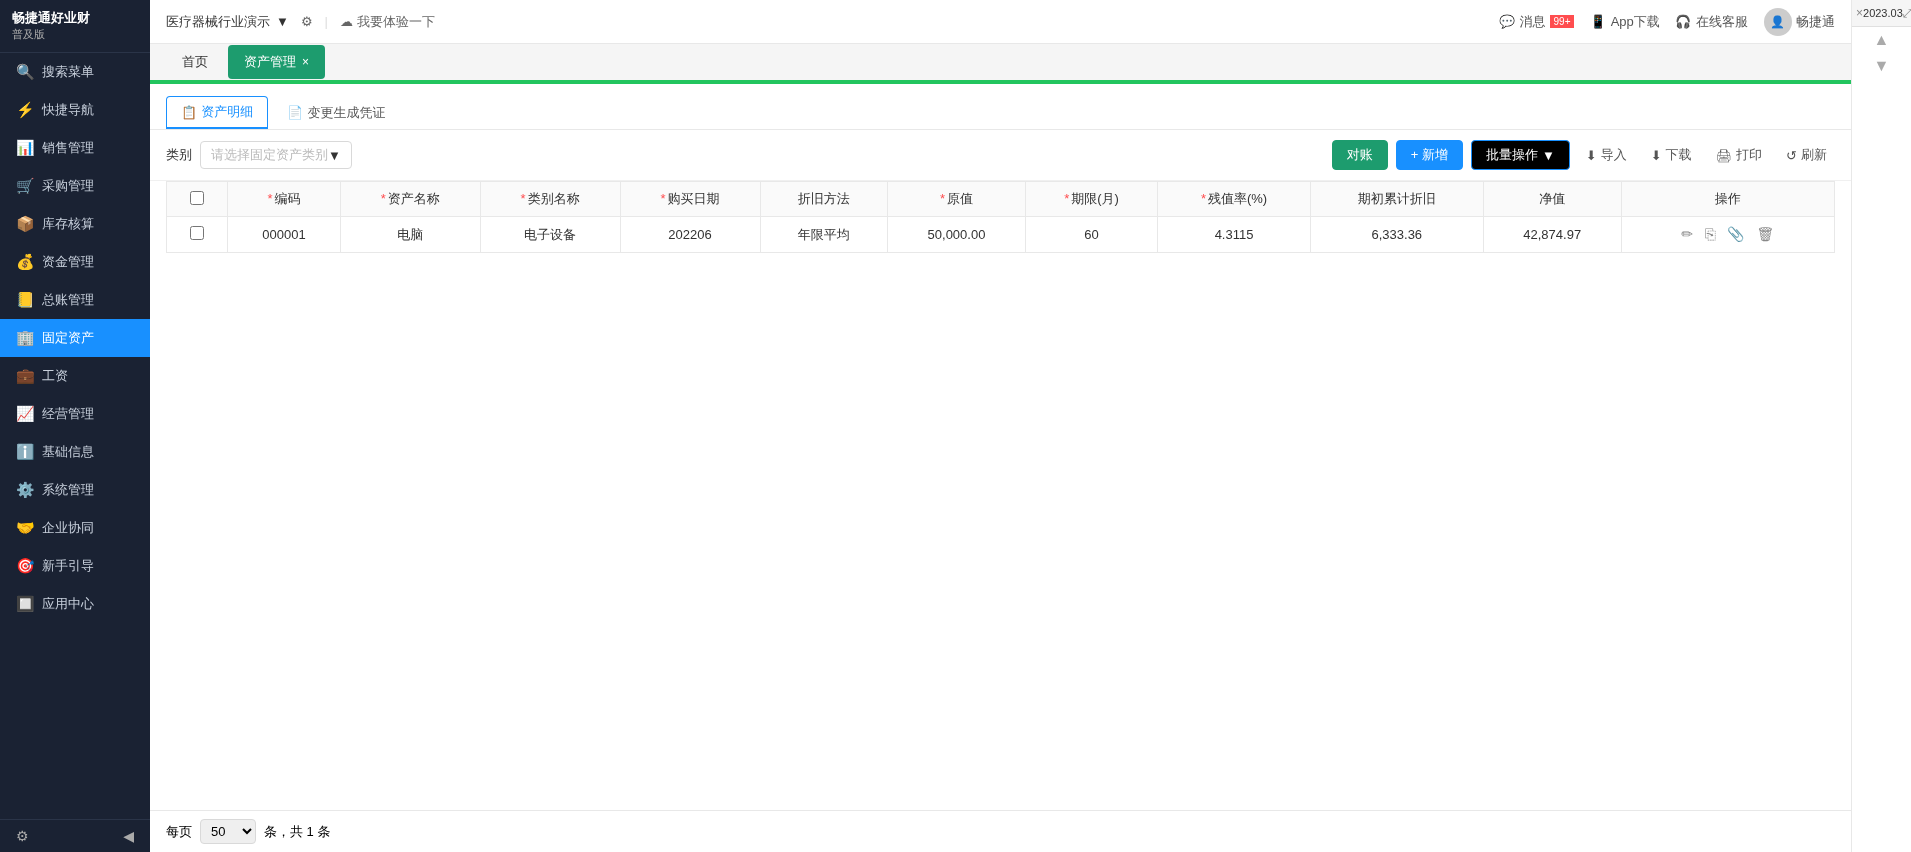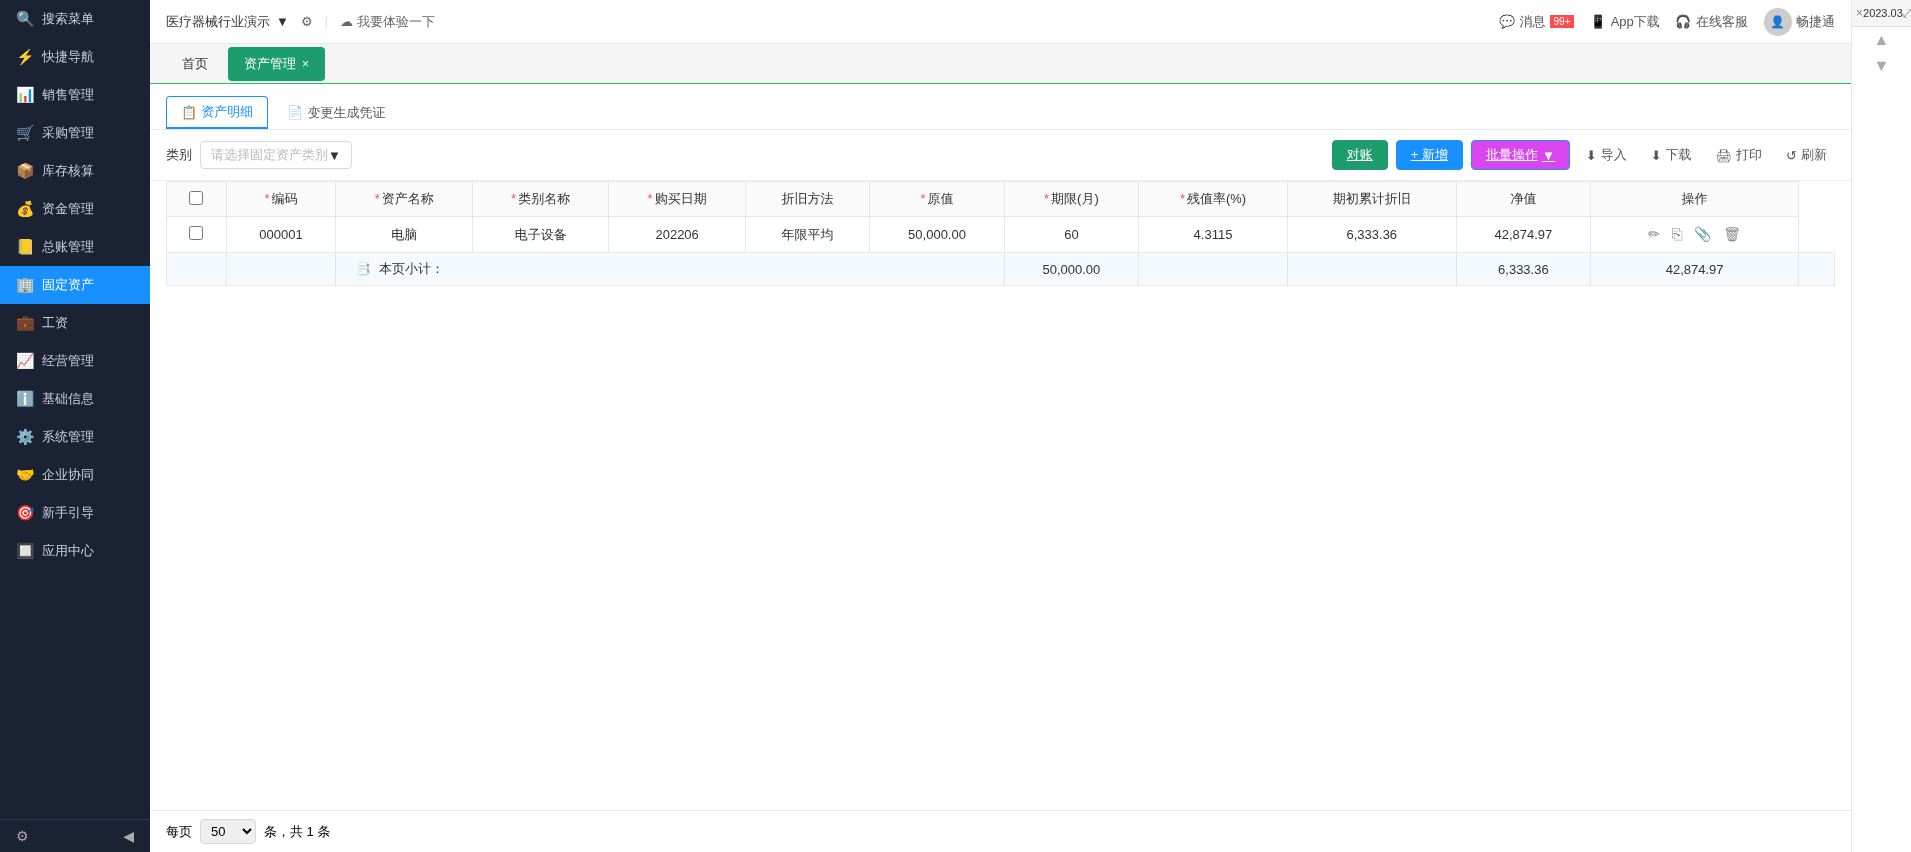--- a/index.html
+++ b/index.html
@@ -28,43 +28,43 @@
     .topbar-divider { color: #ddd; }
     .topbar-try { display: flex; align-items: center; gap: 4px; color: #666; font-size: 13px; }
     .topbar-right { margin-left: auto; display: flex; align-items: center; gap: 16px; }
     .topbar-right-item { display: flex; align-items: center; gap: 4px; color: #555; font-size: 13px; cursor: pointer; }
     .badge { background: #ff4d4f; color: #fff; border-radius: 0; font-size: 10px; padding: 1px 4px; }
 
     
     .main-container { flex: 1; display: flex; flex-direction: column; height: 100%; overflow: hidden; }
 
     
-    .tabs-bar { display: flex; align-items: center; background: #f5f5f5; border-bottom: 1px solid #22c55e; padding: 0 16px; gap: 4px; height: 40px; flex-shrink: 0; }
+    .tabs-bar { display: flex; align-items: center; background: #f5f5f5; border-bottom: 4px solid #22c55e; padding: 0 16px; gap: 4px; height: 40px; flex-shrink: 0; }
     .tab { padding: 8px 16px; font-size: 13px; cursor: pointer; color: #555; border-radius: 4px 4px 0 0; }
     .tab.active { background: #1d9c6e; color: #fff; border-radius: 4px; display: flex; align-items: center; gap: 6px; }
     .tab-close { font-size: 12px; cursor: pointer; }
     .tab-home { background: transparent; color: #333; }
 
     
     .page-content { flex: 1; background: #fff; overflow: hidden; display: flex; flex-direction: column; padding: 0; position: relative; }
 
     
     .sub-tabs { display: flex; align-items: center; padding: 12px 16px 0; gap: 4px; border-bottom: 1px solid #e8e8e8; flex-shrink: 0; }
     .sub-tab { padding: 6px 14px; font-size: 13px; cursor: pointer; color: #555; border: 1px solid transparent; border-radius: 4px 4px 0 0; display: flex; align-items: center; gap: 4px; }
     .sub-tab.active { color: #1890ff; border-color: #1890ff #1890ff #fff; background: #fff; border-bottom: 2px solid #1890ff; }
 
     
     .toolbar { display: flex; align-items: center; padding: 10px 16px; gap: 8px; border-bottom: 1px solid #f0f0f0; flex-shrink: 0; flex-wrap: wrap; }
     .toolbar-left { display: flex; align-items: center; gap: 8px; flex: 1; }
     .toolbar-right { display: flex; align-items: center; gap: 8px; }
 
-    .btn { padding: 5px 14px; border-radius: 4px; border: 1px solid #d9d9d9; background: #fff; cursor: pointer; font-size: 13px; color: #333; display: flex; align-items: center; gap: 4px; text-decoration: underline; }
+    .btn { padding: 5px 14px; border-radius: 4px; border: 1px solid #d9d9d9; background: #fff; cursor: pointer; font-size: 13px; color: #333; display: flex; align-items: center; gap: 4px; }
     .btn-primary { background: #1890ff; color: #fff; border-color: #1890ff; }
     .btn-success { background: #1d9c6e; color: #fff; border-color: #1d9c6e; }
-    .btn-batch { background: #d946ef; color: #fff; border-color: #1890ff; }
+    .btn-batch { background: #000000; color: #fff; border-color: #1890ff; }
     .btn-icon { background: transparent; border: none; color: #555; font-size: 13px; cursor: pointer; padding: 5px 8px; display: flex; align-items: center; gap: 4px; }
 
     .filter-label { font-size: 13px; color: #333; }
     .filter-select { display: flex; align-items: center; border: 1px solid #d9d9d9; border-radius: 4px; padding: 4px 10px; font-size: 13px; cursor: pointer; color: #333; background: #fff; }
 
     
     .table-container { flex: 1; overflow: auto; padding: 0 16px; }
     table { width: 100%; border-collapse: collapse; font-size: 13px; }
     th { background: #fafafa; border: 1px solid #e8e8e8; padding: 8px 10px; text-align: center; color: #333; font-weight: normal; white-space: nowrap; }
     td { border: 1px solid #e8e8e8; padding: 7px 10px; text-align: center; color: #333; }
@@ -91,20 +91,24 @@
 
     
     .cb { width: 14px; height: 14px; cursor: pointer; }
 
     .avatar { width: 28px; height: 28px; border-radius: 50%; background: #ccc; display: flex; align-items: center; justify-content: center; color: #555; font-size: 12px; }
   </style>
 </head>
 <body>
 
 <div class="sidebar">
+  <div class="sidebar-logo">
+    <div class="sidebar-logo-title">畅捷通好业财</div>
+    <div class="sidebar-logo-sub">普及版</div>
+  </div>
   <div class="sidebar-scroll">
     <div class="nav-item">
       <span class="nav-icon">🔍</span>
       <span>搜索菜单</span>
     </div>
     <div class="nav-item">
       <span class="nav-icon">⚡</span>
       <span>快捷导航</span>
     </div>
     <div class="nav-item">
@@ -292,34 +296,20 @@
             <td>4.3115</td>
             <td>6,333.36</td>
             <td>42,874.97</td>
             <td>
               <button class="op-btn" title="编辑">✏</button>
               <button class="op-btn" title="复制">⎘</button>
               <button class="op-btn" title="移动">📎</button>
               <button class="op-btn" title="删除">🗑</button>
             </td>
           </tr>
-          <tr class="subtotal">
-            <td></td>
-            <td></td>
-            <td colspan="5" style="text-align:left; padding-left: 20px;">
-              <span style="color:#1890ff; font-size:12px; margin-right:4px;">📑</span>
-              <span>本页小计：</span>
-            </td>
-            <td>50,000.00</td>
-            <td></td>
-            <td></td>
-            <td>6,333.36</td>
-            <td>42,874.97</td>
-            <td></td>
-          </tr>
         </tbody>
       </table>
     </div>
 
     <div class="pagination">
       <span>每页</span>
       <select class="page-size-select">
         <option value="50" selected="">50</option>
         <option value="10">10</option>
         <option value="20">20</option>

